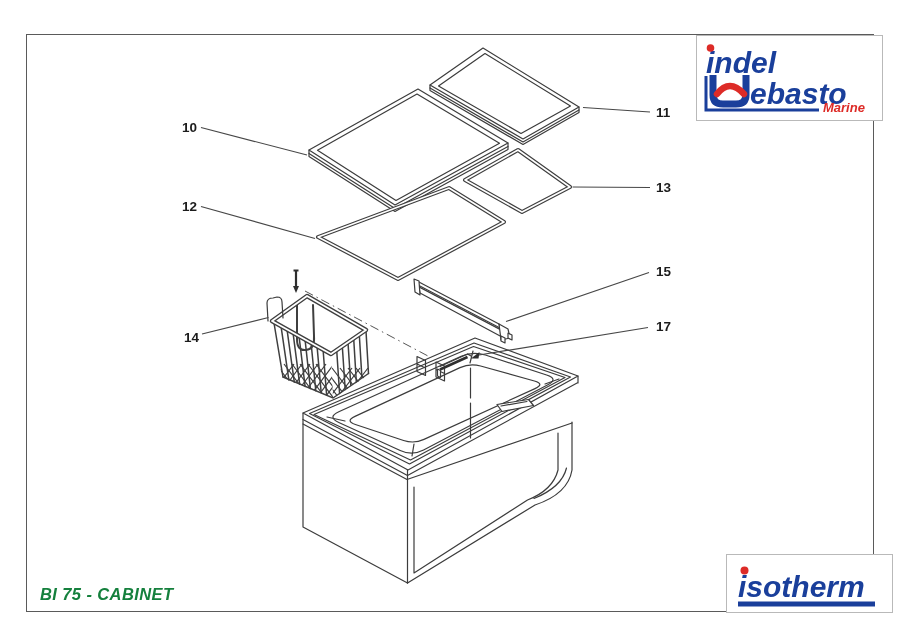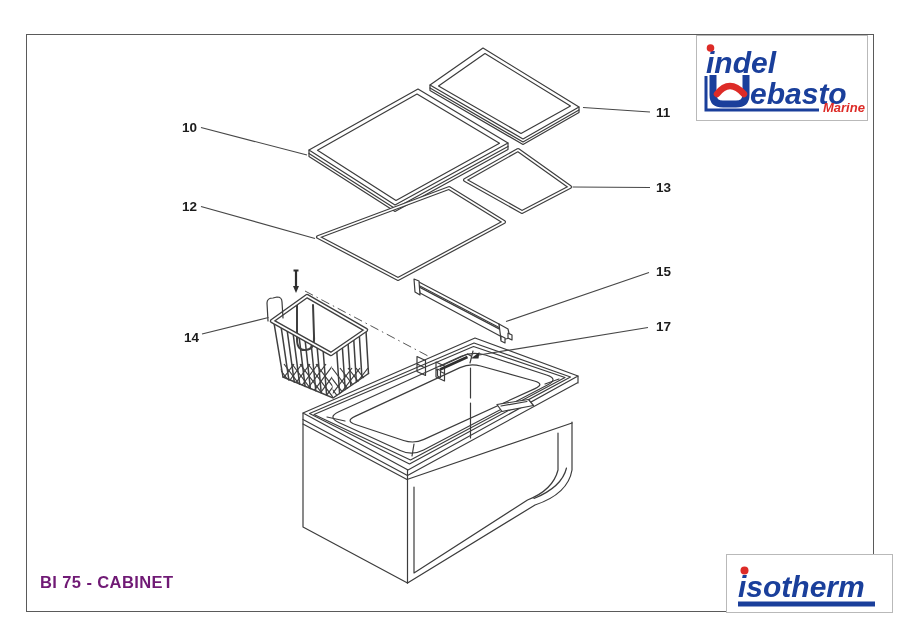--- a/index.html
+++ b/index.html
@@ -2,24 +2,24 @@
 <html><head>
 <meta charset="utf-8">
 <style>
   html,body{margin:0;padding:0;background:#ffffff;}
   .page{position:relative;width:900px;height:627px;background:#fff;overflow:hidden;
         font-family:"Liberation Sans",sans-serif;}
   .page-border{position:absolute;left:26px;top:34px;width:848px;height:578px;
         border:1.5px solid #5a5a5a;box-sizing:border-box;}
   svg{position:absolute;left:0;top:0;}
   .diagram-svg{z-index:2;}
-  .title-block{position:absolute;left:40px;top:573px;z-index:4;
-        font-size:16.5px;font-weight:bold;color:#701a75;letter-spacing:.4px;}
+  .title-block{position:absolute;left:40px;top:585px;z-index:4;
+        font-size:16.5px;font-weight:bold;font-style:italic;color:#15803d;letter-spacing:.4px;}
   .logo-box{position:absolute;background:#fff;border:1px solid #b9b9b9;box-sizing:border-box;z-index:5;}
-  .logo-indel{left:696px;top:35px;width:172px;height:86px;}
+  .logo-indel{left:696px;top:35px;width:187px;height:86px;}
   .logo-isotherm{left:726px;top:554px;width:167px;height:59px;}
   .lbl{font-size:13.5px;font-weight:bold;fill:#1c1c1c;}
   .art{stroke:#3c3c3c;fill:none;stroke-width:1.2;stroke-linejoin:round;stroke-linecap:round;}
   .artfill{stroke:#3c3c3c;fill:#ffffff;stroke-width:1.2;stroke-linejoin:round;}
   .thick{stroke:#3f3f3f;fill:none;stroke-width:4;stroke-linejoin:round;}
   .thickwhite{stroke:#ffffff;fill:none;stroke-width:1.6;stroke-linejoin:round;}
   .wire{stroke:#3f3f3f;fill:none;stroke-width:1.5;stroke-linecap:round;}
   .leader{stroke:#474747;fill:none;stroke-width:1.2;}
 </style>
 </head>

